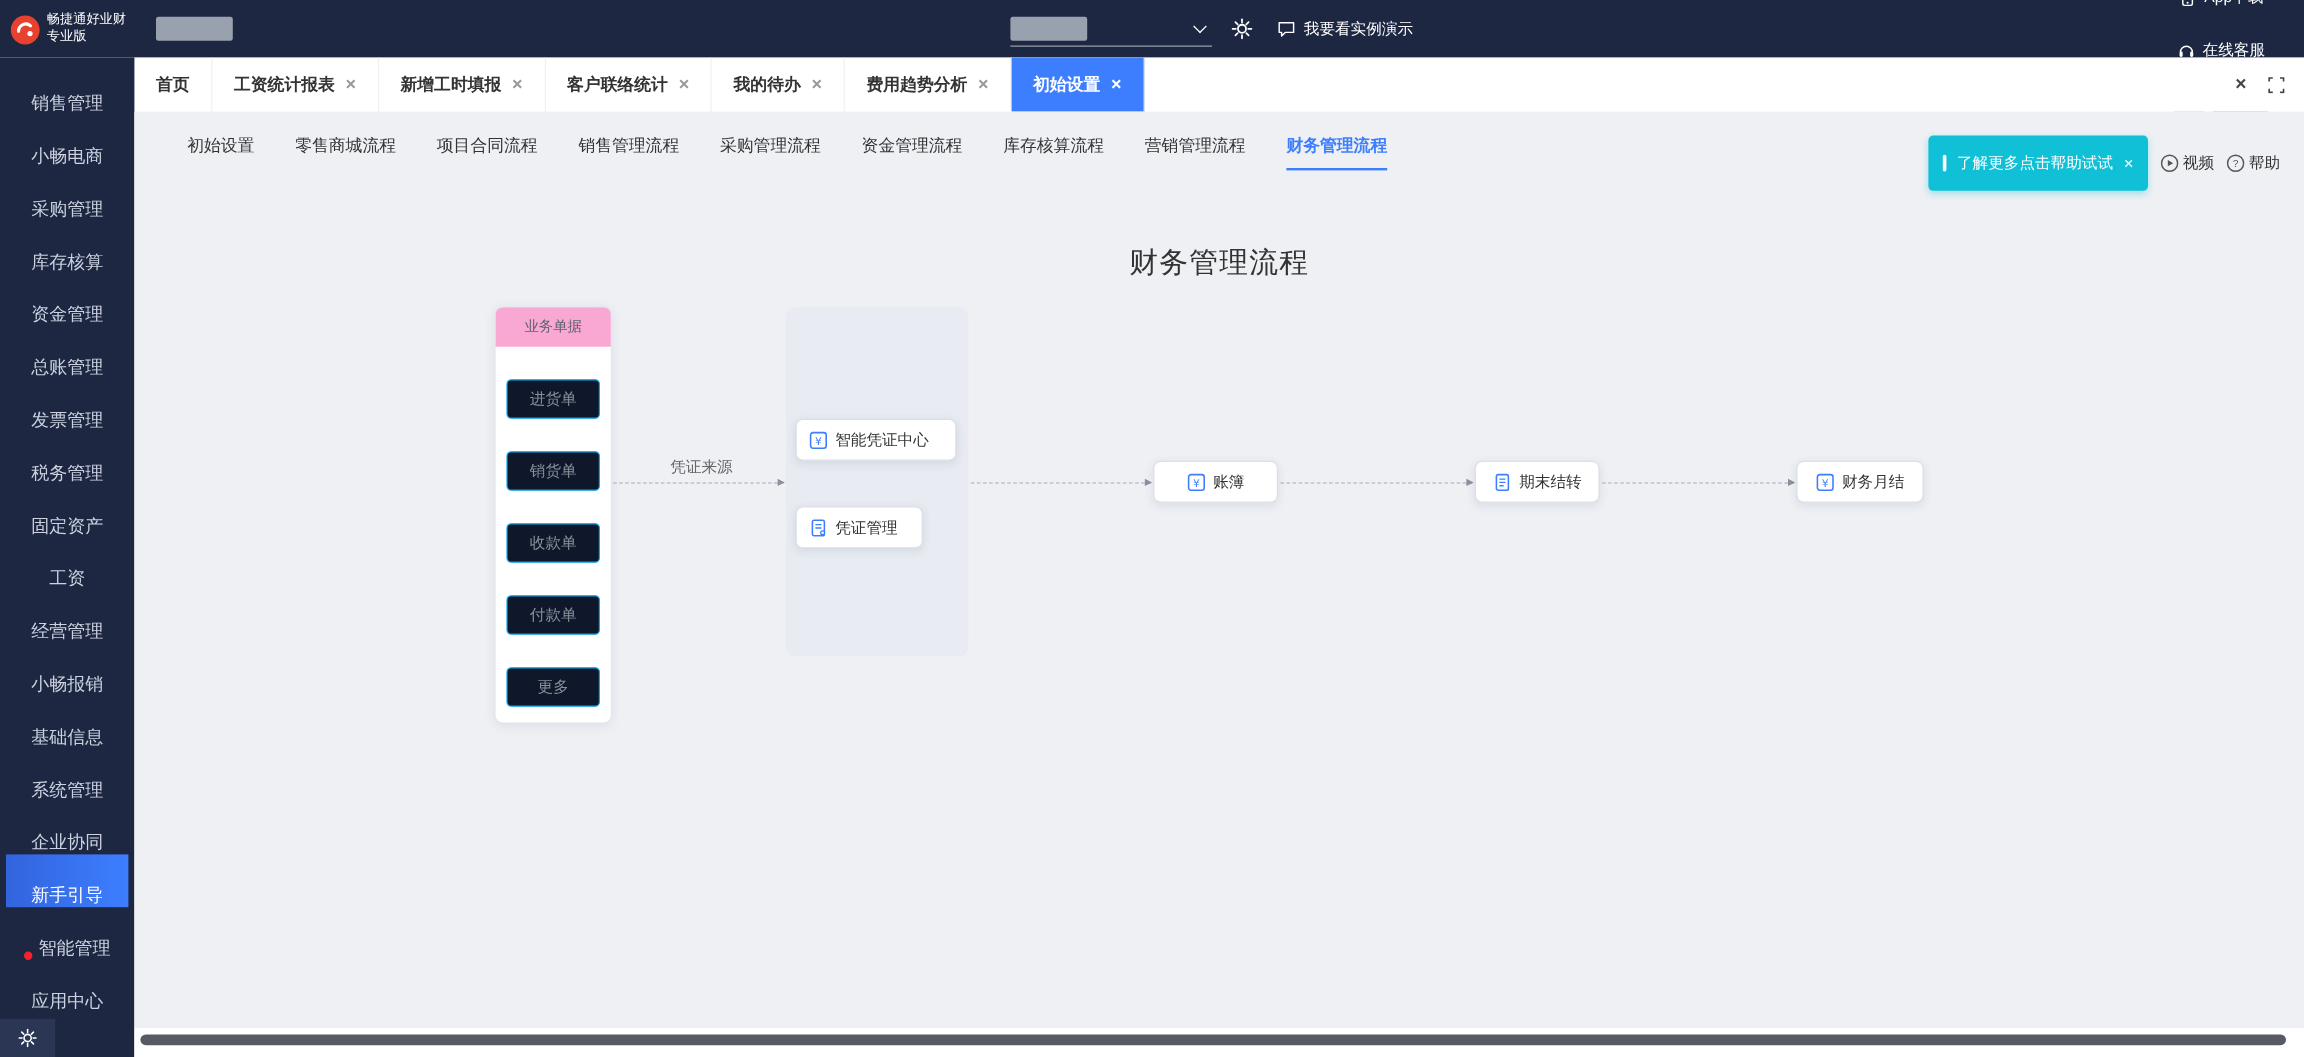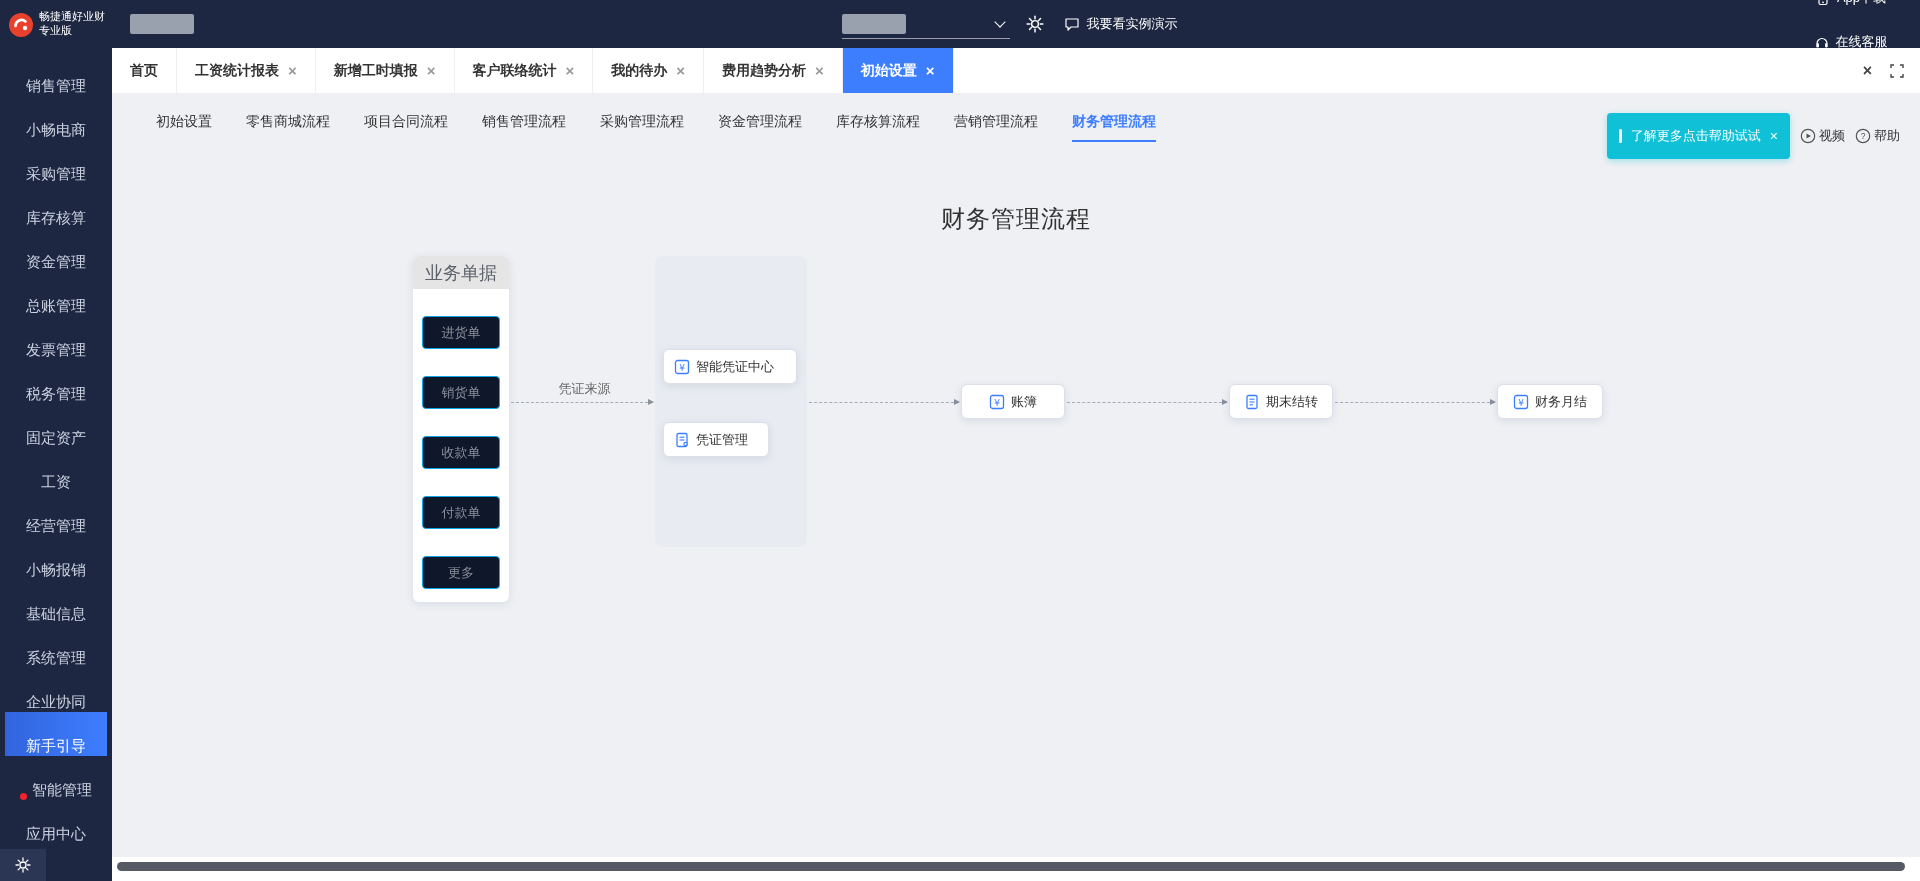--- a/index.html
+++ b/index.html
@@ -59,22 +59,22 @@
   .banner-close { font-size:14px; cursor:pointer; }
   .mini-link { display:flex; align-items:center; gap:3px; font-size:13px; color:#333; cursor:pointer; }
 
   .page-title { text-align:center; margin-top:44px; font-size:24px; color:#333; letter-spacing:1px; }
 
   
   .flow { position:absolute; inset:0; pointer-events:none; }
   .flow > * { pointer-events:auto; }
   .docs-col { position:absolute; left:301px; top:163px; width:96px; background:#fff;
     border-radius:6px; box-shadow:0 2px 10px rgba(30,45,80,.10); padding-bottom:13px; }
-  .docs-header { height:33px; background:#e5e5e5; border-radius:6px 6px 0 0; display:flex;
-    align-items:center; justify-content:center; font-size:18px; color:#5c616c; }
+  .docs-header { height:33px; background:#f9a8d4; border-radius:6px 6px 0 0; display:flex;
+    align-items:center; justify-content:center; font-size:12px; color:#5c616c; }
   .doc-item { margin:27px 9px 0; height:33px; border:1px solid #0ea5e9; border-radius:4px;
     display:flex; align-items:center; justify-content:center; font-size:13px; color:#8a8f99;
     background:#0f172a; cursor:pointer; }
 
   .center-panel { position:absolute; left:543px; top:163px; width:152px; height:291px;
     background:#e8ebf2; border-radius:8px; }
 
   .flow-node { position:absolute; height:35px; background:#fff; border:1px solid #dcdfe8;
     border-radius:6px; box-shadow:0 2px 8px rgba(30,45,80,.10); display:flex; align-items:center;
     gap:6px; padding:0 10px; font-size:13px; color:#333; cursor:pointer; white-space:nowrap; }

